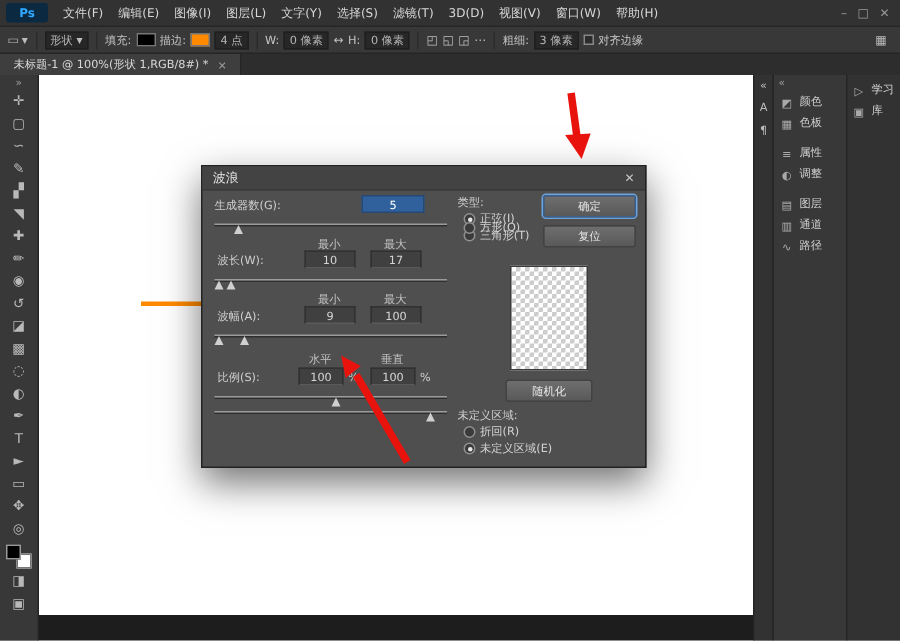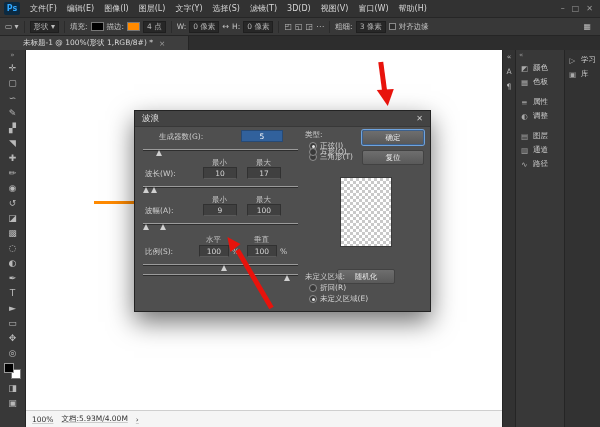--- a/index.html
+++ b/index.html
@@ -4,21 +4,21 @@
 <style>
   * { box-sizing: border-box; margin: 0; padding: 0; }
   html,body { width:600px; height:427px; overflow:hidden; }
   body {
     font-family:"DejaVu Sans","Liberation Sans",sans-serif;
     font-size:9px; color:#cccccc; background:#1d1d1d;
   }
   
   .menubar { height:18px; background:#323232; border-bottom:1px solid #262626;
     display:flex; align-items:center; padding:0 4px; }
-  .ps-logo { width:16px; height:13px; background:#0b2a42; color:#31a8ff;
+  .ps-logo { width:28px; height:13px; background:#0b2a42; color:#31a8ff;
     font-size:8px; font-weight:bold; display:flex; align-items:center; justify-content:center;
     border-radius:2px; margin-right:5px; }
   .menu-item { padding:0 5px; font-size:8px; color:#d6d6d6; white-space:nowrap; }
   .win-controls { margin-left:auto; display:flex; gap:7px; color:#9a9a9a; font-size:8px; padding-right:3px;}
   
   .optionsbar { height:18px; background:#383838; border-bottom:1px solid #252525;
     display:flex; align-items:center; gap:3px; padding:0 5px; }
   .ob-group { display:flex; align-items:center; gap:2px; }
   .ob-label { font-size:7.5px; color:#c5c5c5; white-space:nowrap; }
   .ob-icon  { font-size:8px; color:#bdbdbd; }
@@ -26,34 +26,34 @@
     color:#b5b5b5; padding:0 3px; display:flex; align-items:center; font-size:7.5px; white-space:nowrap;}
   .sep { width:1px; height:12px; background:#2b2b2b; margin:0 2px; }
   .swatch { width:13px; height:9px; border:1px solid #777; }
   .swatch.fill { background:#000; }
   .swatch.stroke { background:#ff8a00; }
   .checkbox { width:7px; height:7px; border:1px solid #888; background:#2c2c2c; }
   .ob-right { margin-left:auto; display:flex; gap:6px; padding-right:4px; }
   
   .tabbar { height:14px; background:#2d2d2d; display:flex; align-items:stretch; }
   .doc-tab { background:#3e3e3e; border-right:1px solid #242424; display:flex; align-items:center;
-    gap:6px; padding:0 23px; font-size:7.5px; color:#d8d8d8; white-space:nowrap; }
+    gap:6px; padding:0 9px; font-size:7.5px; color:#d8d8d8; white-space:nowrap; }
   .tab-close { color:#9f9f9f; }
   
   .main { height:377px; display:flex; }
   .toolbar { width:26px; background:#383838; border-right:1px solid #252525;
     display:flex; flex-direction:column; align-items:center; padding-top:1px; flex:none; }
   .tb-expand { font-size:7px; color:#9a9a9a; height:9px; line-height:9px; }
   .tool { width:22px; height:15px; display:flex; align-items:center; justify-content:center;
     color:#b9b9b9; font-size:9px; }
   .swatches { position:relative; width:17px; height:16px; margin:3px 0 1px; }
   .swatches .bg { position:absolute; right:0; bottom:0; width:10px; height:10px; background:#fff; border:1px solid #777; }
   .swatches .fg { position:absolute; left:0; top:0; width:10px; height:10px; background:#000; border:1px solid #9a9a9a; }
   
-  .center { flex:1; display:flex; flex-direction:column; min-width:0;text-decoration:underline; }
+  .center { flex:1; display:flex; flex-direction:column; min-width:0; }
   .canvas { height:360px; background:#ffffff; position:relative; overflow:hidden; }
   .shape-line { position:absolute; left:68px; top:151px; width:43px; height:3px; background:#ff8a00; z-index:1; }
   .annot { position:absolute; inset:0; width:100%; height:100%; z-index:3; pointer-events:none; }
   
   .statusbar { height:17px; background:#f5f5f5; border-top:1px solid #cfcfcf;
     display:flex; align-items:center; gap:8px; padding:0 6px; color:#333; font-size:7.5px; }
   
   .dialog { position:absolute; left:108px; top:60px; width:297px; height:202px;
     background:#4f4f4f; border:1px solid #232323; box-shadow:0 10px 24px rgba(0,0,0,.55);
     z-index:2; color:#d4d4d4; }
@@ -200,21 +200,21 @@
 
       <div class="shape-line"></div>
 
       <div class="dialog">
         <div class="dlg-title">
           <span>波浪</span>
           <span class="dlg-close">✕</span>
         </div>
         <div class="dlg-body">
 
-          <span class="lbl" style="left:24px;top:5px">生成器数(G):</span>
+          <span class="lbl" style="left:8px;top:5px">生成器数(G):</span>
           <span class="fld sel" style="left:106px;top:3px;width:42px">5</span>
           <span class="slider" style="left:8px;top:21px;width:155px">
               <b style="left:10%"></b>
             </span>
 
           <span class="hdr" style="left:77px;top:31px">最小</span>
           <span class="hdr" style="left:121px;top:31px">最大</span>
           <span class="lbl" style="left:10px;top:42px">波长(W):</span>
           <span class="fld" style="left:68px;top:40px">10</span>
           <span class="fld" style="left:112px;top:40px">17</span>
@@ -258,21 +258,21 @@
           </span>
           <span class="radio-row" style="left:174px;top:20px">
             <i class="radio"></i>
             <span>方形(Q)</span>
           </span>
 
           <button class="dlg-btn primary" style="left:227px;top:3px;width:62px">确定</button>
           <button class="dlg-btn" style="left:227px;top:23px;width:62px">复位</button>
 
           <span class="checker" style="left:205px;top:50px;width:52px;height:70px"></span>
-          <button class="dlg-btn" style="left:202px;top:142px;width:58px">随机化</button>
+          <button class="dlg-btn" style="left:202px;top:126px;width:58px">随机化</button>
 
           <span class="lbl" style="left:170px;top:145px">未定义区域:</span>
           <span class="radio-row" style="left:174px;top:156px">
             <i class="radio"></i>
             <span>折回(R)</span>
           </span>
           <span class="radio-row" style="left:174px;top:167px">
             <i class="radio sel"></i>
             <span>未定义区域(E)</span>
           </span>
@@ -285,25 +285,20 @@
           <line x1="354" y1="12" x2="358" y2="42" stroke="#e8130c" stroke-width="5"></line>
           <polygon points="361,56 350,40 367,39" fill="#e8130c"></polygon>
         </g>
         <g>
           <line x1="245" y1="258" x2="211" y2="200" stroke="#e8130c" stroke-width="5"></line>
           <polygon points="201,187 214,194 204,202" fill="#e8130c"></polygon>
         </g>
       </svg>
     </div>
 
-    <div class="statusbar">
-      <span>100%</span>
-      <span>文档:5.93M/4.00M</span>
-      <span>›</span>
-    </div>
   </div>
 
   <div class="dock-narrow">
     <span>«</span>
     <span>A</span>
     <span>¶</span>
   </div>
 
   <div class="dock-panels">
     <div class="dock-head">«</div>

